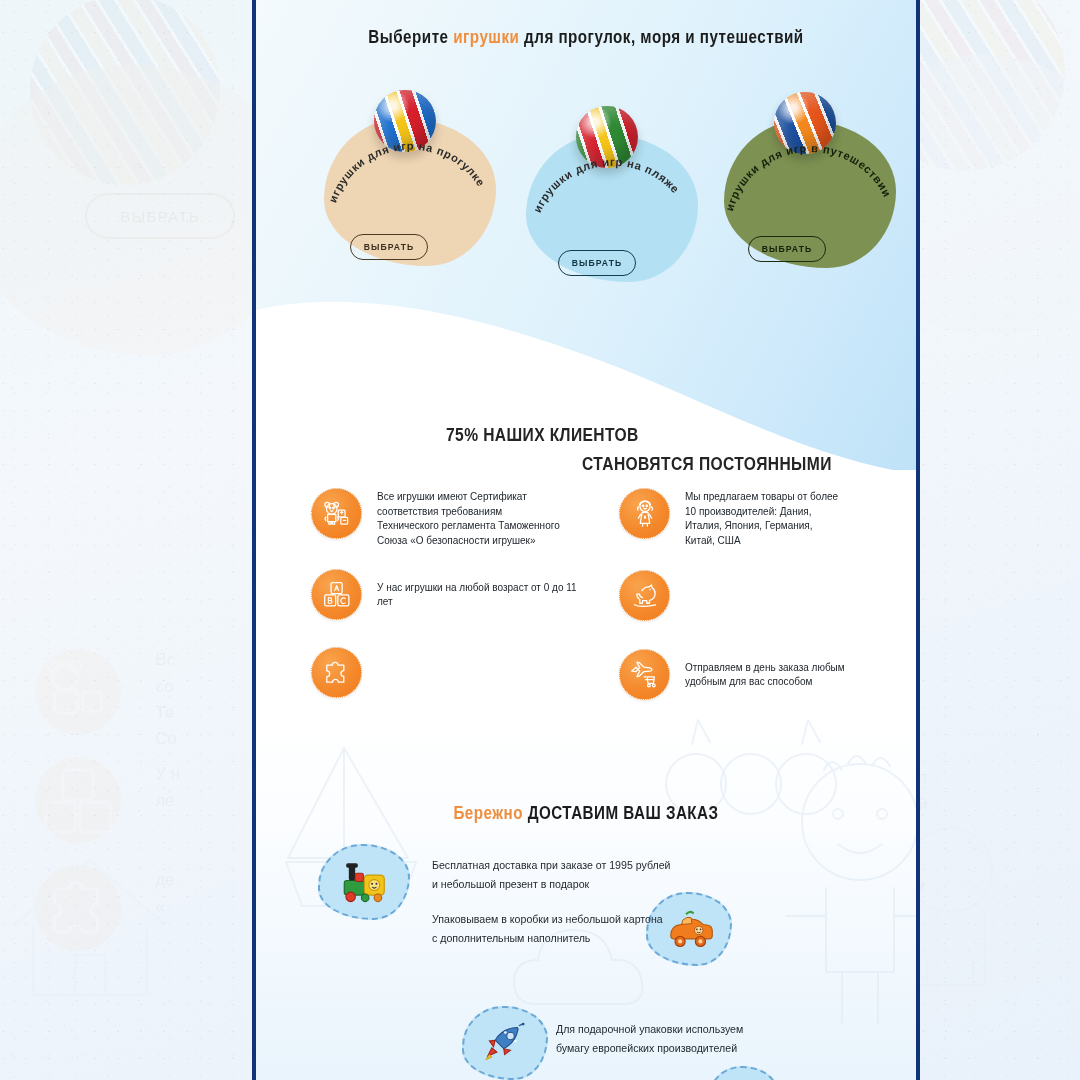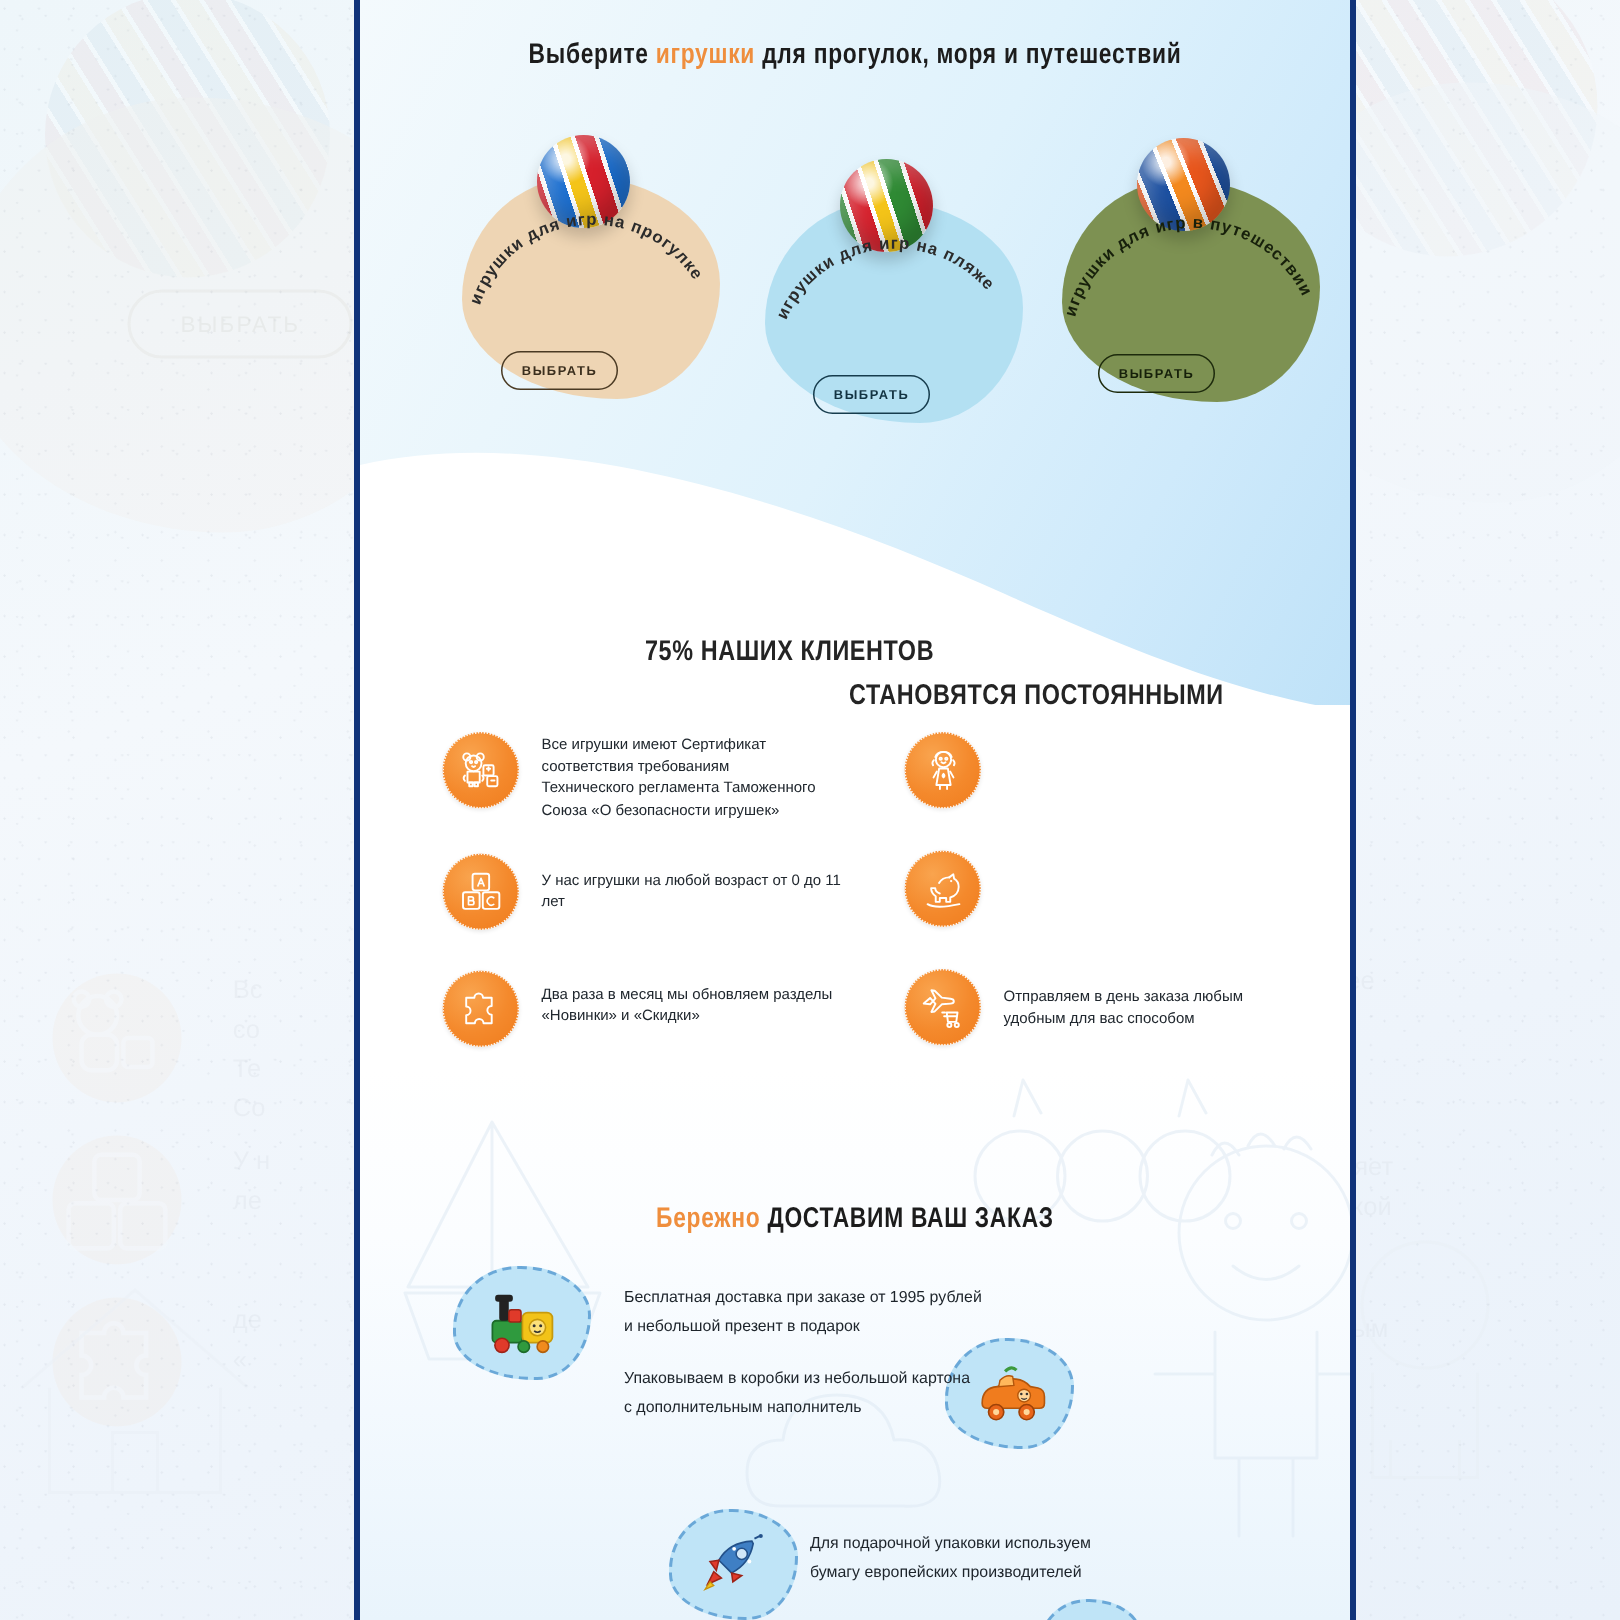--- a/index.html
+++ b/index.html
@@ -72,21 +72,21 @@
       radial-gradient(circle at 48% 67%, rgba(120,130,150,.26) .6px, transparent .9px),
       radial-gradient(circle at 79% 36%, rgba(120,130,150,.28) .6px, transparent .9px),
       radial-gradient(circle at 31% 88%, rgba(120,130,150,.24) .6px, transparent .9px);
     background-size: 23px 27px, 31px 19px, 17px 29px, 37px 23px;
     pointer-events: none;
   }
 
   
   #page {
     position: absolute;
-    left: 236px; top: 0;
+    left: 252px; top: 0;
     width: 668px; height: 1080px;
     border-left: 4px solid #10337a;
     border-right: 4px solid #10337a;
     overflow: hidden;
     background: #fff;
   }
   #page-inner {
     position: absolute;
     left: 0; top: 0; right: 0; bottom: 0;
     overflow: hidden;
@@ -432,41 +432,43 @@
             <span class="feat-text">У нас игрушки на любой возраст от 0 до 11
 лет</span>
           </div>
 
           <div class="feat">
             <span class="feat-icon">
               <svg viewBox="0 0 40 40">
                 <path d="M8 12h6.4a3.4 3.4 0 116.8 0H28v6.4a3.4 3.4 0 100 6.8V32h-6.4a3.4 3.4 0 10-6.8 0H8v-6.4a3.4 3.4 0 100-6.8z"></path>
               </svg>
             </span>
-            <span class="feat-text">Два раза в месяц мы обновляем разделы
-«Новинки» и «Скидки»</span>
           </div>
         </div>
 
         <div class="feat-col right">
           <div class="feat">
             <span class="feat-icon">
               <svg viewBox="0 0 40 40">
                 <circle cx="20" cy="11" r="6"></circle>
                 <circle cx="17.8" cy="10.4" r=".9"></circle>
                   <circle cx="22.2" cy="10.4" r=".9"></circle>
                 <path d="M18.4 13.2q1.6 1.3 3.2 0"></path>
                 <path d="M13.6 9q1.2-4 6.4-4t6.4 4"></path>
                 <path d="M12.4 11.5q-1.8 1.6-.6 4M27.6 11.5q1.8 1.6.6 4"></path>
                 <path d="M14.4 31l2.2-13h6.8l2.2 13z"></path>
                 <path d="M20 22.2q-1.4 1.4 0 2.8 1.4-1.4 0-2.8z"></path>
                 <path d="M17.2 31v3.2M22.8 31v3.2"></path>
                 <path d="M14.8 20.4l-2.6 4.6M25.2 20.4l2.6 4.6"></path>
               </svg>
             </span>
+            <span class="feat-text">Мы предлагаем товары от более
+10 производителей: Дания,
+Италия, Япония, Германия,
+Китай, США</span>
           </div>
 
           <div class="feat">
             <span class="feat-icon">
               <svg viewBox="0 0 40 40">
                 <path d="M24.5 10.5l3.2-2.4.6 3.4c2.4 1.4 3.6 3.8 3.6 6.6 0 4-2.6 7.2-6.6 8.2v3.4h-3.2v-3h-5v3h-3.2v-4.4c-2.6-1.6-3.6-3.8-3.6-6.4h3.2c0 2 1.4 3.6 3.6 4.2"></path>
                 <path d="M24.5 10.5c-3.6 0-6.4 1.6-8 4.4"></path>
                 <circle cx="26" cy="13.4" r=".9" fill="#fff" stroke="none"></circle>
                 <path d="M7.5 31.5q6.5 4 25 0"></path>
               </svg>

